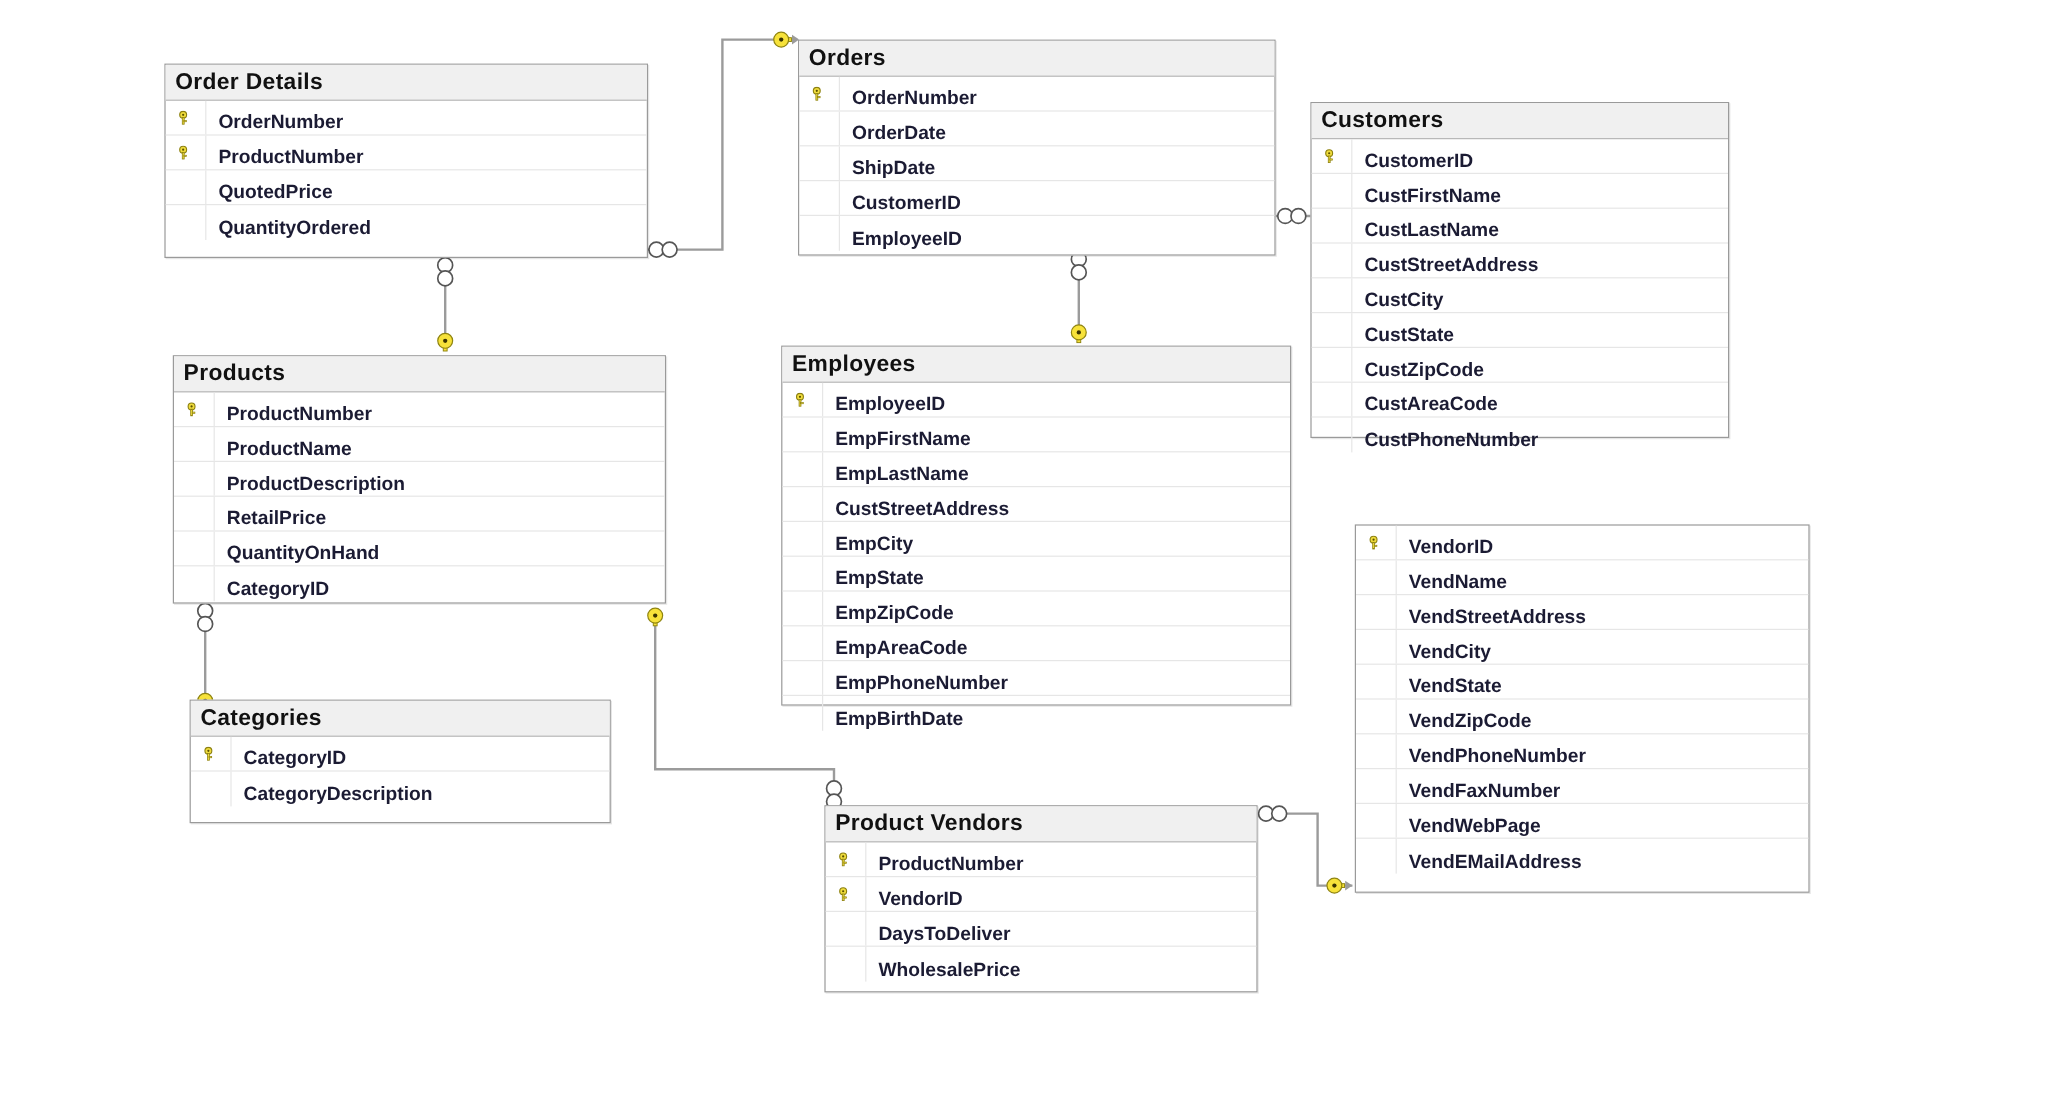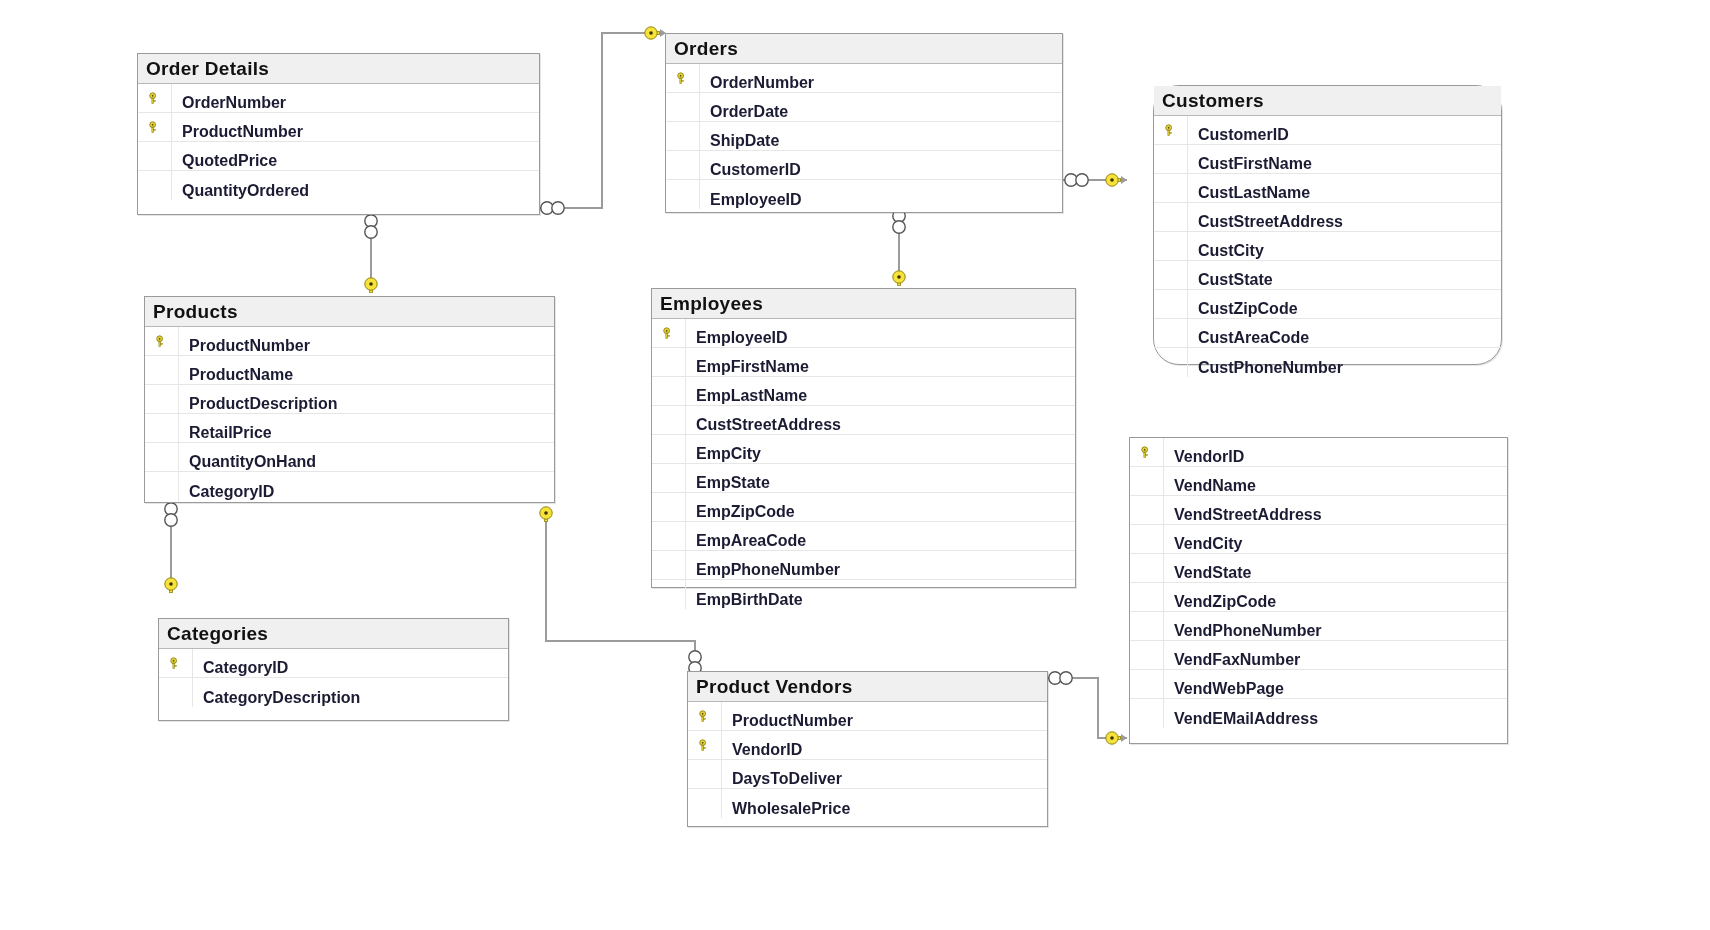--- a/index.html
+++ b/index.html
@@ -178,21 +178,21 @@
           <div class="row">
             <div class="gutter"></div>
             <div class="fieldname">CustomerID</div>
           </div>
           <div class="row">
             <div class="gutter"></div>
             <div class="fieldname">EmployeeID</div>
           </div>
         </div>
       </div>
-      <div class="table-box" style="left: 1153px; top: 85px; width: 349px; height: 280px; border-radius: 26px;">
+      <div class="table-box" style="left: 1092px; top: 85px; width: 349px; height: 280px;">
         <div class="tbl-header">
           <span class="tbl-title">Customers</span>
         </div>
         <div class="tbl-rows">
           <div class="row">
             <div class="gutter">
               <svg class="keyglyph" viewBox="0 0 14 14" xmlns="http://www.w3.org/2000/svg">
                 <circle cx="5" cy="4" r="3.1" fill="#f0dc3c" stroke="#8c8010" stroke-width="1"></circle>
                 <circle cx="5" cy="4" r="1" fill="#5a5100"></circle>
                 <rect x="4.2" y="6.4" width="1.7" height="6" fill="#f0dc3c" stroke="#8c8010" stroke-width=".7"></rect>
@@ -371,21 +371,21 @@
           <div class="row">
             <div class="gutter"></div>
             <div class="fieldname">VendWebPage</div>
           </div>
           <div class="row">
             <div class="gutter"></div>
             <div class="fieldname">VendEMailAddress</div>
           </div>
         </div>
       </div>
-      <div class="table-box" style="left: 158px; top: 618px; width: 351px; height: 103px;">
+      <div class="table-box" style="left: 158px; top: 583px; width: 351px; height: 103px;">
         <div class="tbl-header">
           <span class="tbl-title">Categories</span>
         </div>
         <div class="tbl-rows">
           <div class="row">
             <div class="gutter">
               <svg class="keyglyph" viewBox="0 0 14 14" xmlns="http://www.w3.org/2000/svg">
                 <circle cx="5" cy="4" r="3.1" fill="#f0dc3c" stroke="#8c8010" stroke-width="1"></circle>
                 <circle cx="5" cy="4" r="1" fill="#5a5100"></circle>
                 <rect x="4.2" y="6.4" width="1.7" height="6" fill="#f0dc3c" stroke="#8c8010" stroke-width=".7"></rect>

